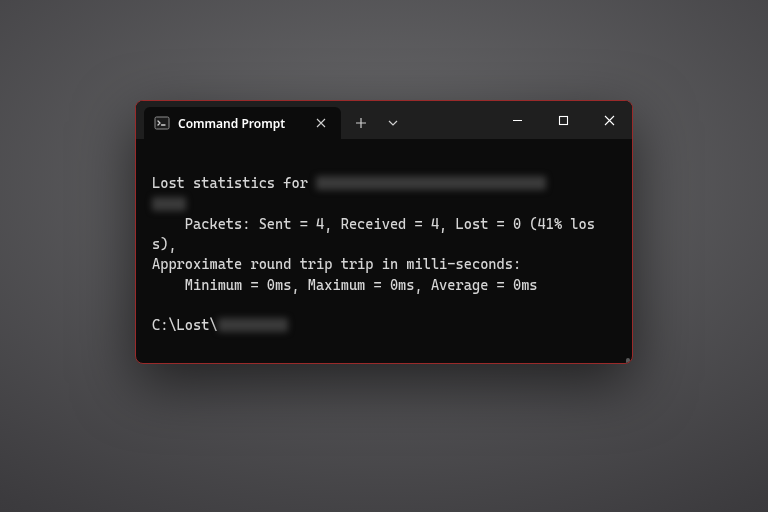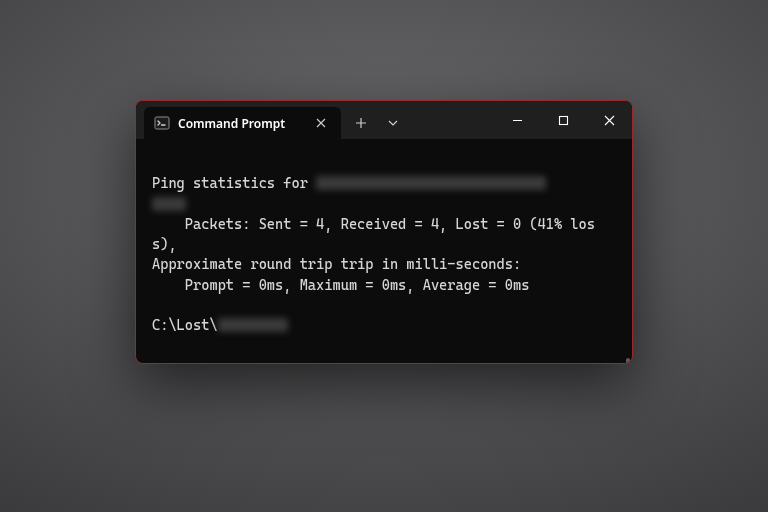--- a/index.html
+++ b/index.html
@@ -163,23 +163,23 @@
       </span>
       <span class="win-btn">
         <svg width="11" height="11" viewBox="0 0 11 11">
             <path d="M1 1 L10 10 M10 1 L1 10" stroke="currentColor" stroke-width="1.1"></path>
           </svg>
       </span>
     </div>
   </div>
 
   <div class="terminal">
-<span><span>Ping statistics for </span><span class="redact ip"></span></span>
+<span><span>Lost statistics for </span><span class="redact ip"></span></span>
 <span class="redact ip2"></span>
 <span>    Packets: Sent = 4, Received = 4, Lost = 0 (41% loss),</span>
 <span>Approximate round trip trip in milli-seconds:</span>
-<span>    Prompt = 0ms, Maximum = 0ms, Average = 0ms</span>
+<span>    Minimum = 0ms, Maximum = 0ms, Average = 0ms</span>
 
 <span><span>C:\Lost\</span><span class="redact usr"></span></span>
     <div class="scrollbar"></div>
   </div>
 
 </div>
 
 </body></html>

